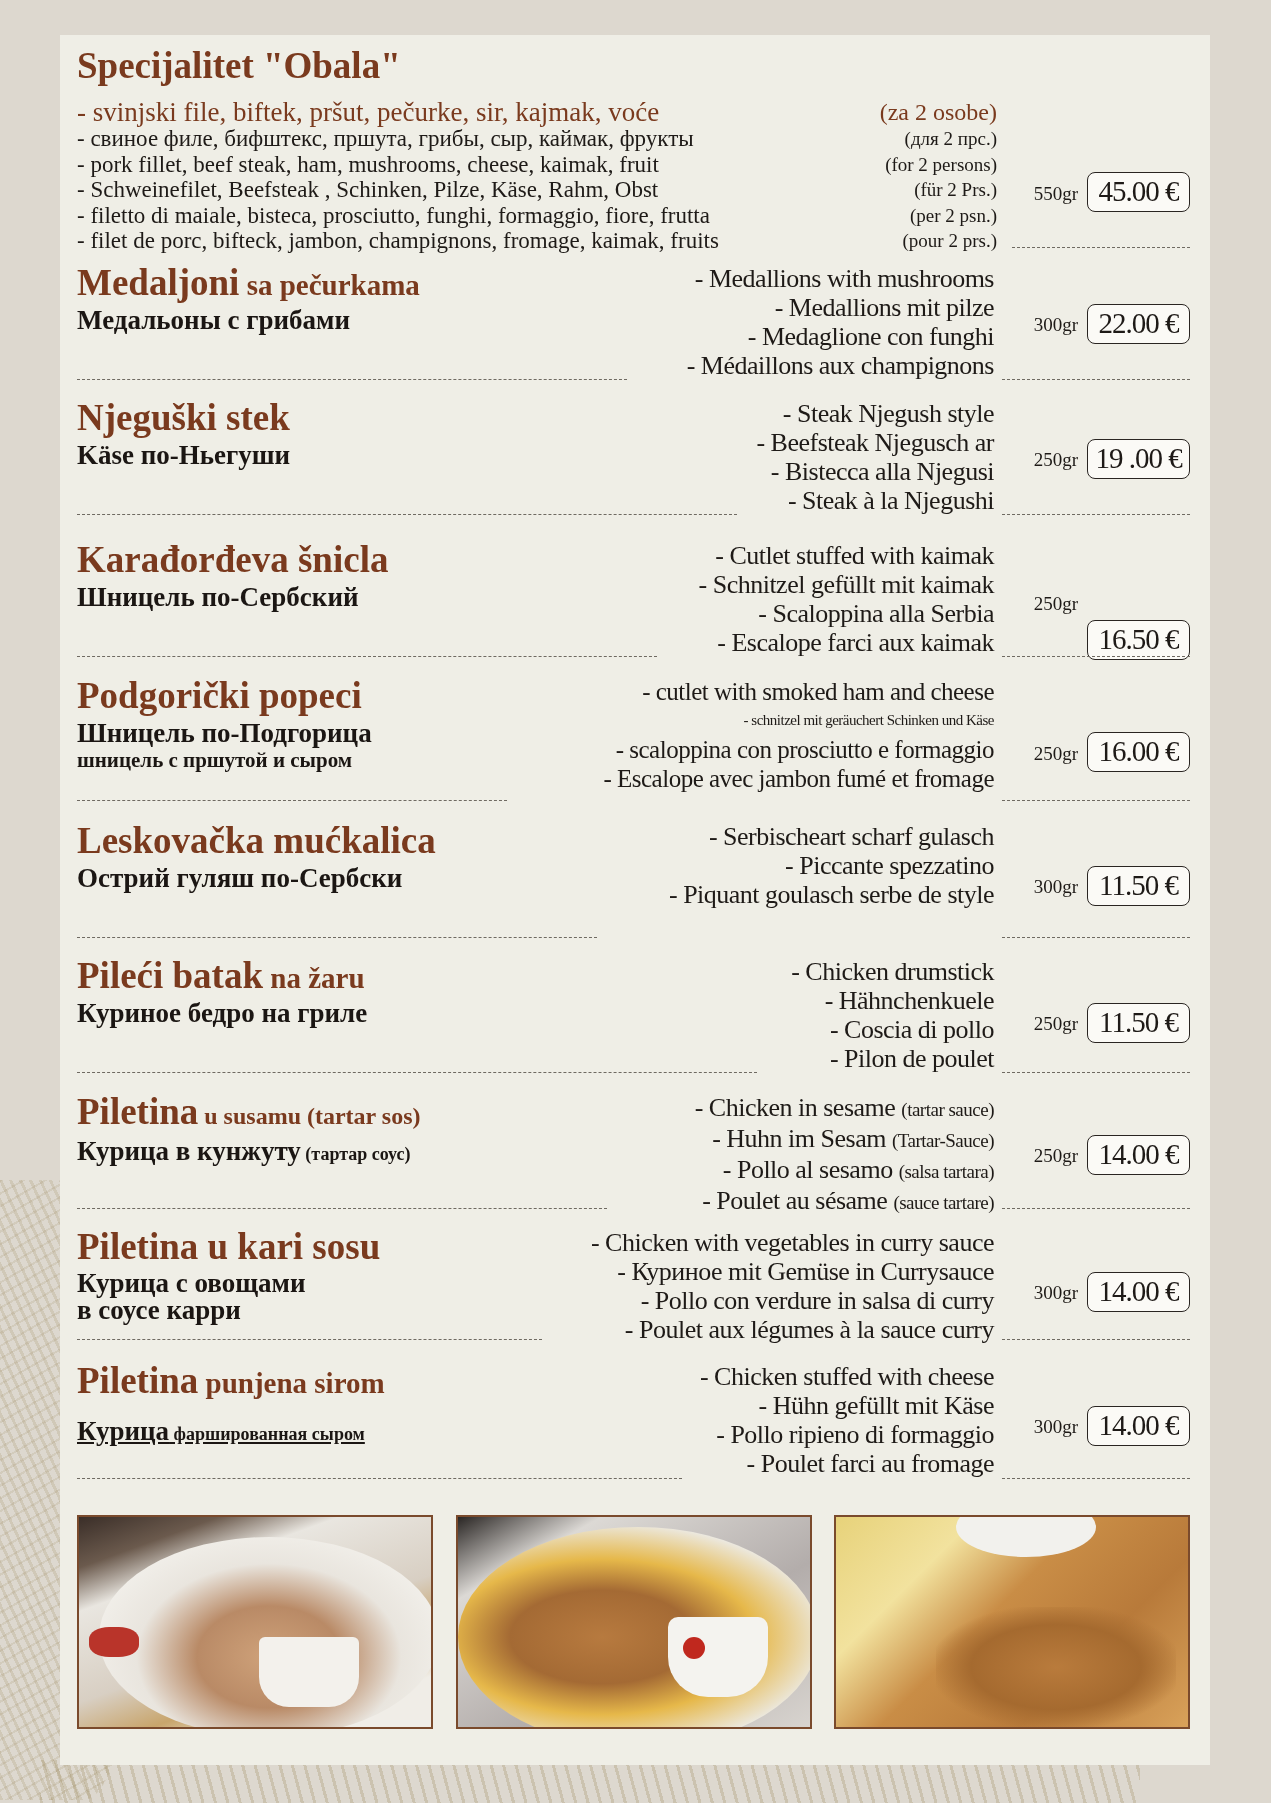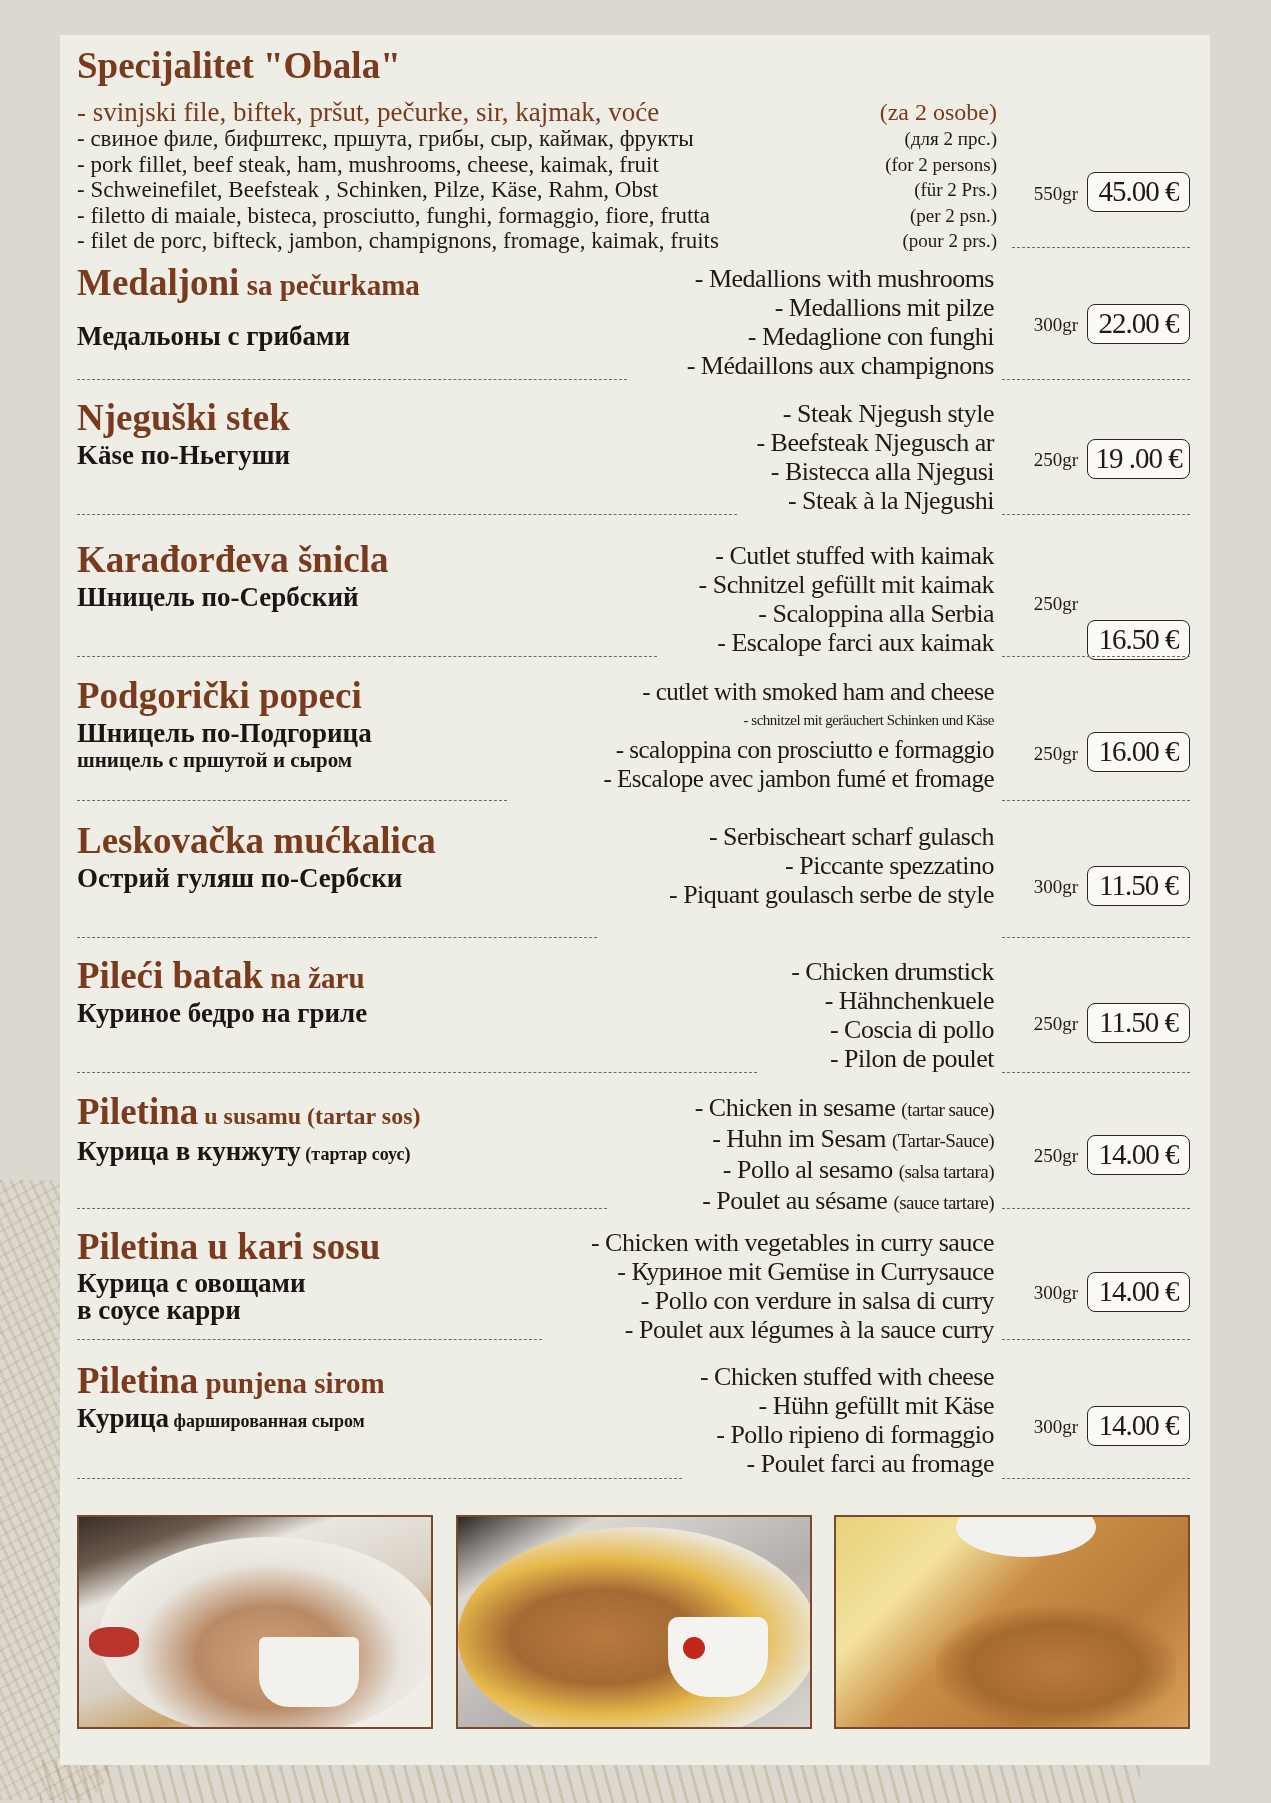--- a/index.html
+++ b/index.html
@@ -106,21 +106,21 @@
       <span class="pp">(pour 2 prs.)</span>
     </div>
   </div>
   <div class="weight" style="top:136px;text-align:center;">550gr</div>
   <div class="price" style="top:125px;">45.00 €</div>
   <div class="dash" style="left:935px;right:0;top:200px;"></div>
 </div>
 
 <div class="item" style="top:264px;height:118px;">
   <div class="title"><span>Medaljoni</span><span class="sub"> sa pečurkama</span></div>
-  <div class="ru" style="margin-top:18px;"><span>Медальоны с грибами</span></div>
+  <div class="ru" style="margin-top:2px;"><span>Медальоны с грибами</span></div>
   <div class="desc" style="top:0;">
     <div>- Medallions with mushrooms</div>
     <div>- Medallions mit pilze</div>
     <div>- Medaglione con funghi</div>
     <div>- Médaillons aux champignons</div>
   </div>
   <div class="weight" style="top:50px;">300gr</div>
   <div class="price" style="top:40px;">22.00 €</div>
   <div class="dash" style="left:0;width:550px;top:115px;"></div>
   <div class="dash" style="left:925px;right:0;top:115px;"></div>
@@ -227,21 +227,21 @@
     <div>- Poulet aux légumes à la sauce curry</div>
   </div>
   <div class="weight" style="top:54px;">300gr</div>
   <div class="price" style="top:44px;">14.00 €</div>
   <div class="dash" style="left:0;width:465px;top:111px;"></div>
   <div class="dash" style="left:925px;right:0;top:111px;"></div>
 </div>
 
 <div class="item" style="top:1362px;height:118px;">
   <div class="title"><span>Piletina</span><span class="sub"> punjena sirom</span></div>
-  <div class="ru" style="margin-top:2px;"><span>Курица</span><span class="small"> фаршированная сыром</span></div>
+  <div class="ru" style="margin-top:15px;text-decoration:underline;"><span>Курица</span><span class="small"> фаршированная сыром</span></div>
   <div class="desc" style="top:0;">
     <div>- Chicken stuffed with cheese</div>
     <div>- Hühn gefüllt mit Käse</div>
     <div>- Pollo ripieno di formaggio</div>
     <div>- Poulet farci au fromage</div>
   </div>
   <div class="weight" style="top:54px;">300gr</div>
   <div class="price" style="top:44px;">14.00 €</div>
   <div class="dash" style="left:0;width:605px;top:116px;"></div>
   <div class="dash" style="left:925px;right:0;top:116px;"></div>

